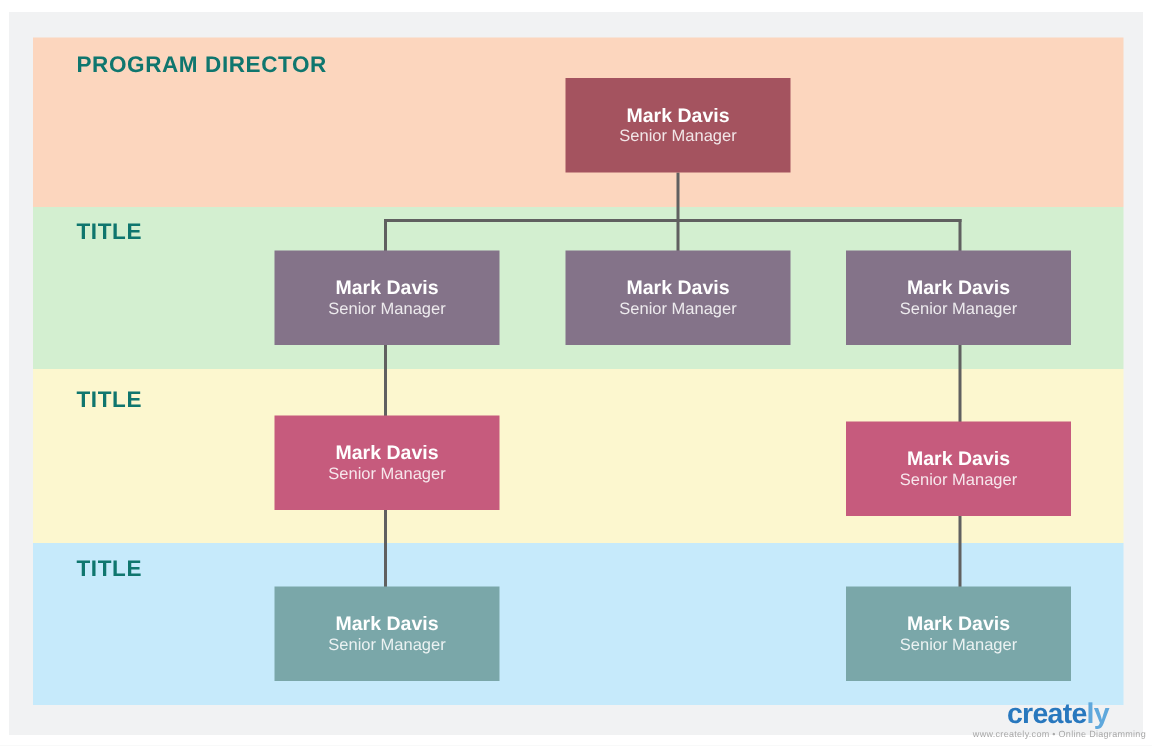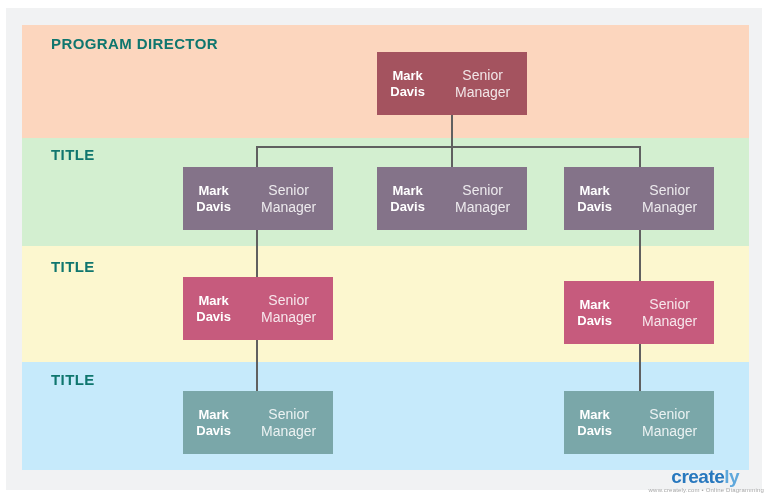--- a/index.html
+++ b/index.html
@@ -30,25 +30,25 @@
   .seg-trunk   {left:451px;top:115px;height:53px;}
   .seg-bus     {left:257px;top:146px;width:384px;}
   .seg-drop-l  {left:256px;top:146px;height:22px;}
   .seg-drop-r  {left:639px;top:146px;height:22px;}
   .seg-l2      {left:256px;top:229px;height:49px;}
   .seg-r2      {left:639px;top:229px;height:53px;}
   .seg-l3      {left:256px;top:340px;height:52px;}
   .seg-r3      {left:639px;top:344px;height:48px;}
   .node{
     position:absolute;width:150px;height:63px;
-    display:flex;flex-direction:row;align-items:center;justify-content:center;
+    display:flex;flex-direction:column;align-items:center;justify-content:center;
     text-align:center;
   }
   .node .name{font-size:13px;font-weight:bold;color:#ffffff;line-height:1.2;}
-  .node .role{font-size:14px;color:rgba(255,255,255,.85);margin-top:0;line-height:1.2;}
+  .node .role{font-size:11px;color:rgba(255,255,255,.85);margin-top:0;line-height:1.2;}
   .node-0{left:377px;top:52px;}
   .node-1{left:183px;top:167px;}
   .node-2{left:377px;top:167px;}
   .node-3{left:564px;top:167px;}
   .node-4{left:183px;top:277px;}
   .node-5{left:564px;top:281px;}
   .node-6{left:183px;top:391px;}
   .node-7{left:564px;top:391px;}
   .watermark{
     position:absolute;right:4px;bottom:4px;text-align:center;line-height:1;

